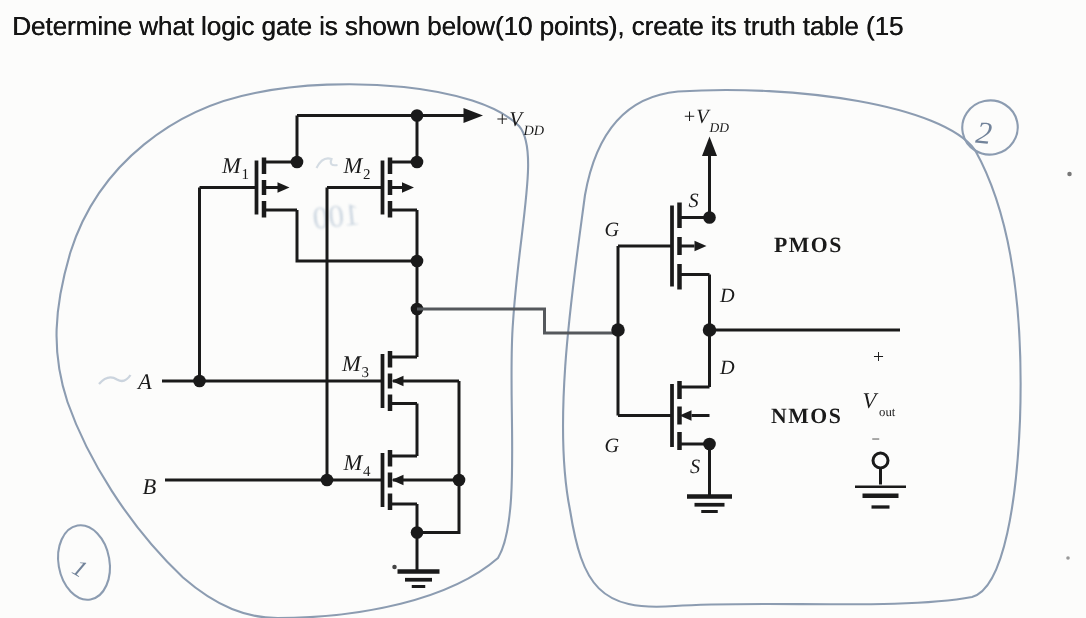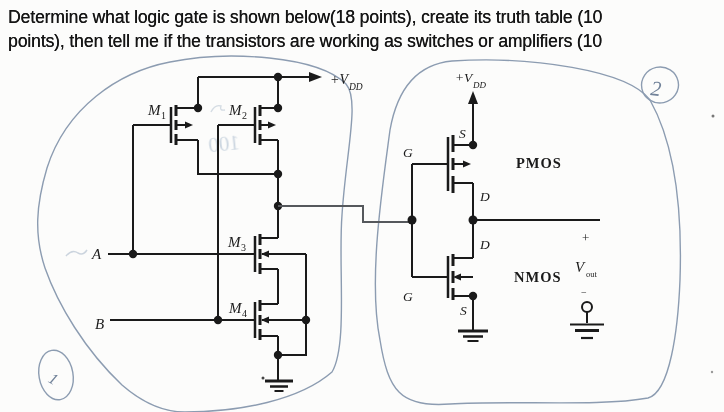--- a/index.html
+++ b/index.html
@@ -17,22 +17,21 @@
   .devlabel{font-weight:bold;letter-spacing:1px;}
   .hand{stroke:#8c9cb1;stroke-width:1.4;fill:none;stroke-linecap:round;}
   .handtext{fill:#72839a;}
 </style>
 </head>
 <body>
 
 <div class="page">
 
   <div class="question">
-    <div>Determine what logic gate is shown below(18 points), create its truth table (10</div>
-    <div>points), then tell me if the transistors are working as switches or amplifiers (10</div>
+    <div>Determine what logic gate is shown below(10 points), create its truth table (15</div>
   </div>
 
   <div class="ghost-text">100</div>
 
   <svg width="724" height="412" viewBox="0 0 724 412">
 
     <g>
       <path class="hand" d="M170,62 C118,72 66,108 47,168 C36,205 34,235 45,268 C58,305 85,350 122,385 C145,405 165,412 185,412 C240,412 300,400 332,372 C348,345 338,265 342,215 C346,152 360,100 346,84 C318,56 228,50 170,62 Z"></path>
       <path class="hand" d="M452,61 C420,64 398,85 390,130 C382,190 368,280 380,340 C388,390 400,408 450,404 C510,400 600,407 648,398 C670,392 678,330 680,280 C682,220 678,150 650,100 C628,70 530,56 452,61 Z"></path>
       <ellipse class="hand" cx="660" cy="85" rx="18.5" ry="18" transform="rotate(-12 660 85)"></ellipse>

